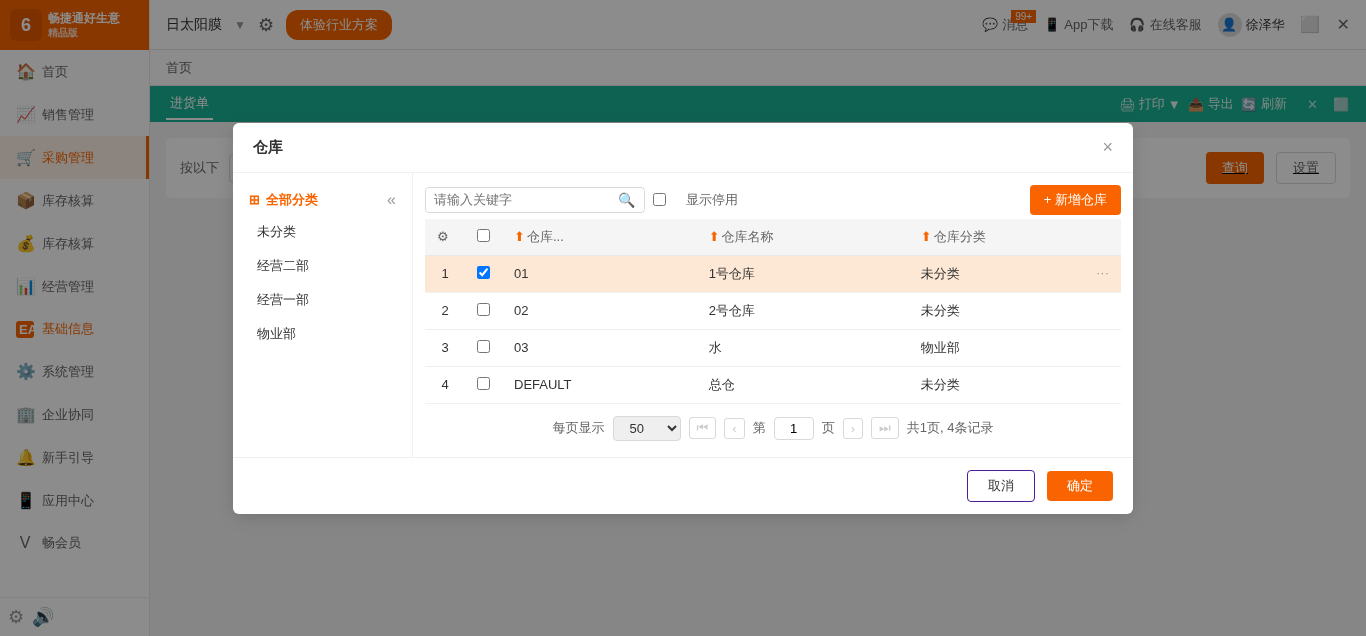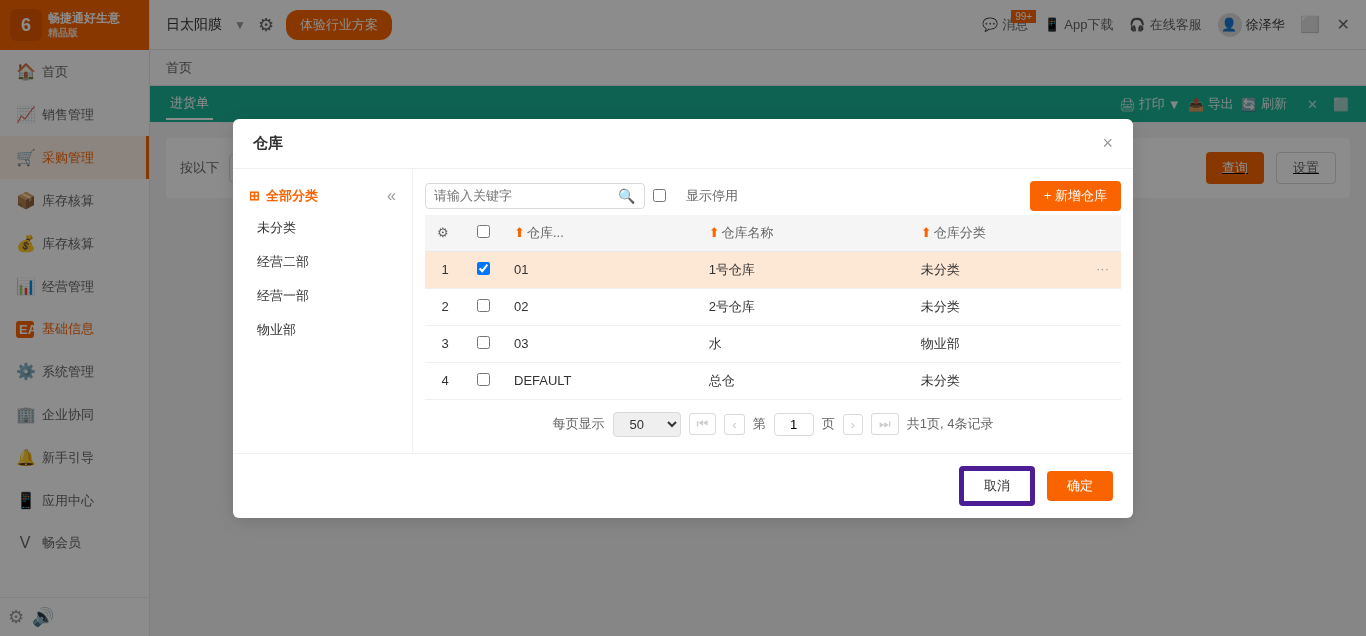--- a/index.html
+++ b/index.html
@@ -84,21 +84,21 @@
     .pagination-bar { display: flex; align-items: center; justify-content: center; padding: 12px 0 4px 0; gap: 8px; font-size: 13px; color: #666; }
     .pagination-bar .per-page-label { }
     .per-page-select { border: 1px solid #d9d9d9; border-radius: 4px; padding: 3px 12px; font-size: 13px; color: #333; cursor: pointer; }
     .page-nav-btn { background: none; border: 1px solid #d9d9d9; border-radius: 3px; padding: 2px 7px; cursor: pointer; color: #666; font-size: 13px; }
     .page-nav-btn:disabled { color: #ccc; cursor: not-allowed; }
     .page-input { border: 1px solid #d9d9d9; border-radius: 4px; width: 40px; text-align: center; padding: 3px; font-size: 13px; }
     .page-total { color: #666; }
 
     
     .modal-footer { display: flex; align-items: center; justify-content: flex-end; gap: 12px; padding: 12px 20px; border-top: 1px solid #f0f0f0; }
-    .btn-cancel { background: #fff; color: #333; border: 5px solid #4c1d95; border-radius: 4px; padding: 6px 20px; font-size: 13px; cursor: pointer; }
+    .btn-cancel { background: #fff; color: #333; border: 1px solid #4c1d95; border-radius: 4px; padding: 6px 20px; font-size: 13px; cursor: pointer; }
     .btn-confirm { background: #fa6400; color: #fff; border: none; border-radius: 4px; padding: 6px 20px; font-size: 13px; cursor: pointer; }
 
     
     .topbar-close { font-size: 16px; color: #666; cursor: pointer; }
     .topbar-maximize { font-size: 16px; color: #666; cursor: pointer; }
 
     
     .teal-bar { height: 36px; background: #1ab394; display: flex; align-items: center; padding: 0 16px; gap: 12px; }
     .teal-tab { color: rgba(255,255,255,0.8); font-size: 13px; cursor: pointer; padding: 6px 4px; }
     .teal-tab.active { color: #fff; border-bottom: 2px solid #fff; }

